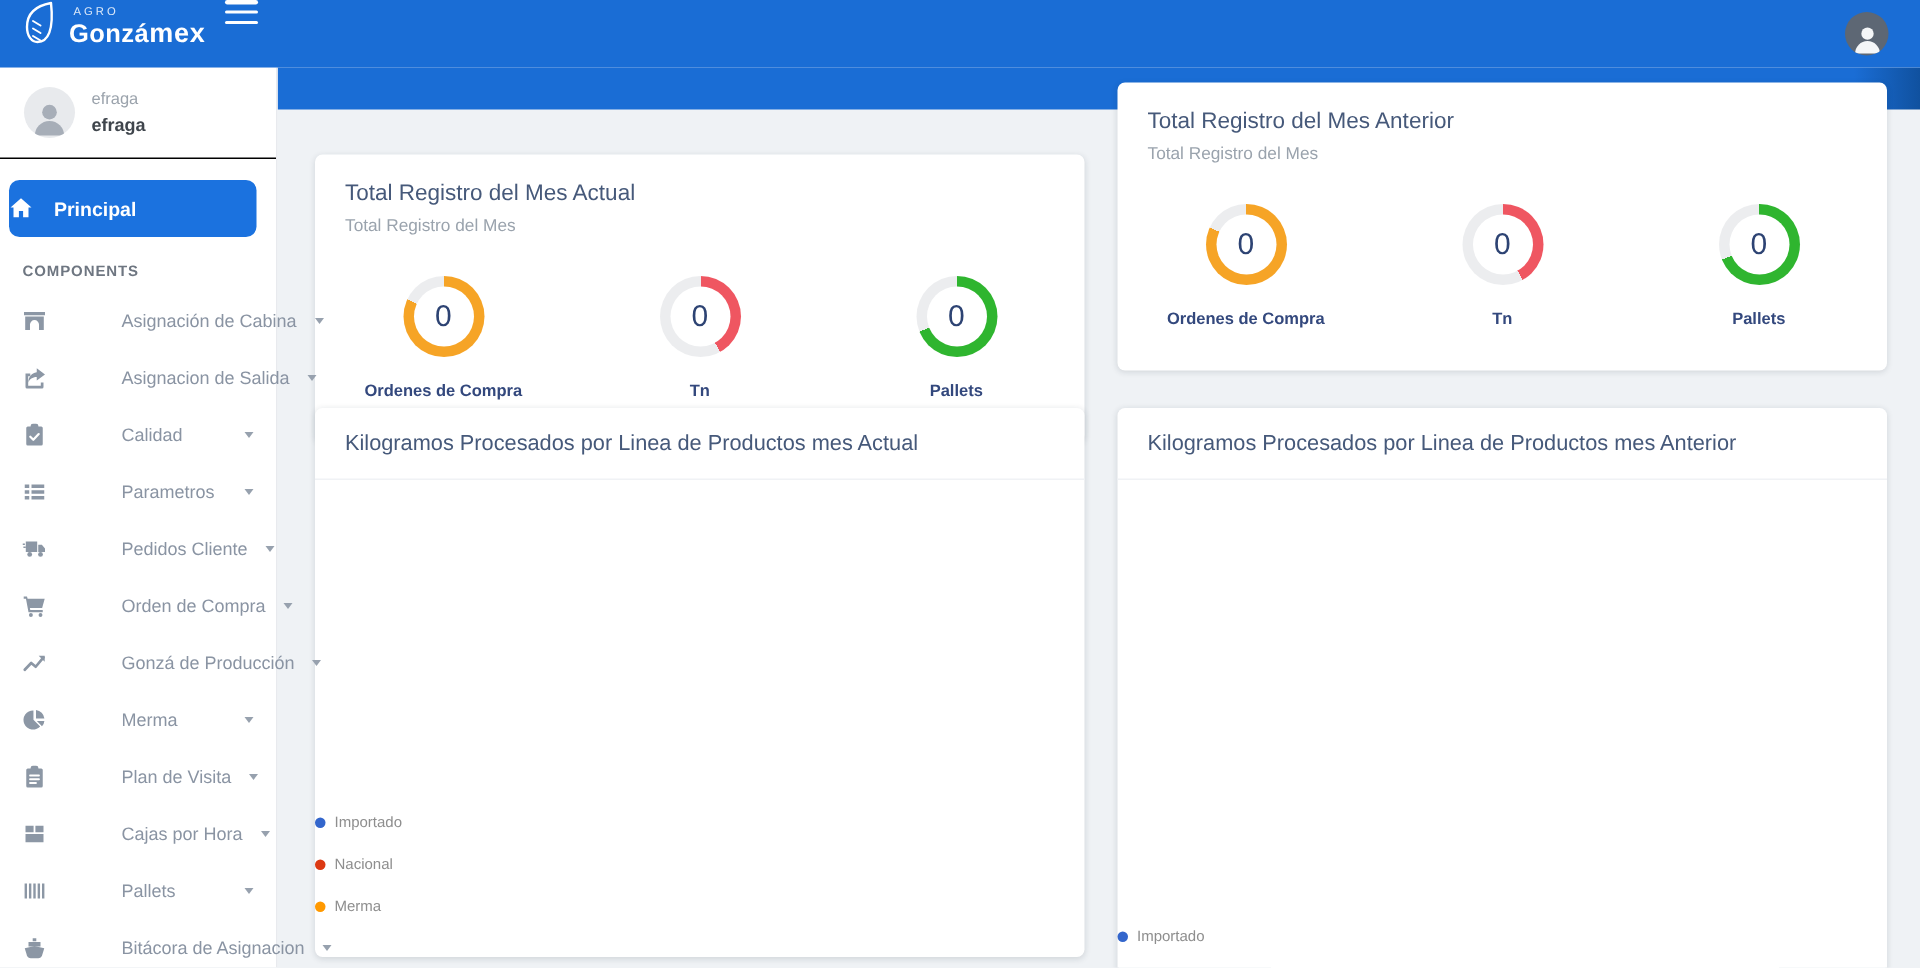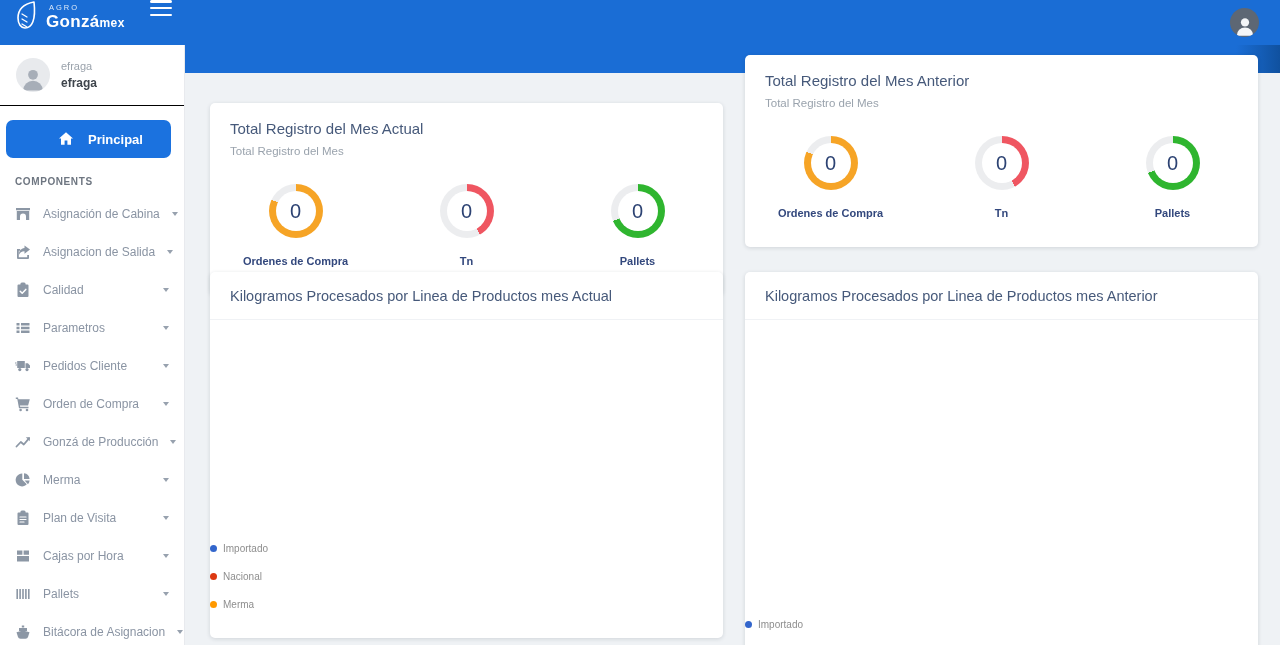--- a/index.html
+++ b/index.html
@@ -9,39 +9,39 @@
     background:#EFF2F5;
     font-family:"Liberation Sans", sans-serif;
   }
   
   .header { position:absolute; top:0; left:0; width:1280px; height:45px; background:#1A6DD5; z-index:30; display:flex; }
   .header-left { width:185px; display:flex; align-items:flex-start; padding:0 13px 0 14px; }
   .brand { display:flex; align-items:center; }
   .brand-text { color:#fff; line-height:1; margin-left:5px; }
   .brand-top { font-size:7.5px; letter-spacing:2px; opacity:.85; margin-left:3px; margin-bottom:1px; }
   .brand-main { font-size:17px; font-weight:bold; letter-spacing:.3px; }
-  .brand-suffix { font-weight:800; font-size:12px; letter-spacing:.5px; }
+  .brand-suffix { font-weight:800; font-size:18px; letter-spacing:.5px; }
   .hamburger { margin-left:auto; width:22px; height:16px; display:flex; flex-direction:column; justify-content:space-between; cursor:pointer; background:none; border:none; }
   .hamburger span { display:block; width:22px; height:2.5px; background:#fff; border-radius:2px; }
   .header-right { flex:1; display:flex; align-items:center; justify-content:flex-end; padding-right:21px; }
   .top-avatar { width:29px; height:29px; border-radius:50%; background:#5D6774; display:flex; align-items:flex-end; justify-content:center; overflow:hidden; cursor:pointer; }
   
   .sidebar { position:absolute; top:45px; left:0; width:185px; height:600px; background:#fff; border-right:1px solid #E8EAEE; z-index:20; }
   .user-block { display:flex; align-items:center; padding:13px 12px 13px 16px; border-bottom:1px solid #000000; }
   .user-avatar { width:34px; height:34px; border-radius:50%; background:#E8EAED; display:flex; align-items:flex-end; justify-content:center; overflow:hidden; flex:none; }
   .user-names { margin-left:11px; }
   .user-display { font-size:11px; color:#9BA3AC; margin-bottom:4px; }
   .user-name { font-size:12px; font-weight:bold; color:#3F454C; }
-  .principal-btn { margin:14px 13px 0 6px; height:38px; background:#1B72DF; border-radius:7px; display:flex; align-items:center; padding-left:24px; gap:14px; cursor:pointer;justify-content:center; }
+  .principal-btn { margin:14px 13px 0 6px; height:38px; background:#1B72DF; border-radius:7px; display:flex; align-items:center; padding-left:0; gap:14px; cursor:pointer; }
   .principal-label { color:#fff; font-weight:bold; font-size:13px; }
   .section-label { margin:18px 0 8px 15px; font-size:10px; font-weight:600; color:#6E7681; letter-spacing:.6px; }
   .nav { list-style:none; }
   .nav-item { height:38px; display:flex; align-items:center; padding:0 15px 0 15px; gap:12px; cursor:pointer; color:#8A94A3; font-size:12px; }
   .nav-item svg { flex:none; }
-  .nav-label { white-space:nowrap; }
+  .nav-label { white-space:nowrap;margin-left:38px; }
   .caret { margin-left:auto; width:0; height:0; border-left:3.5px solid transparent; border-right:3.5px solid transparent; border-top:4px solid #97A1AE; flex:none; }
   
   .band { position:absolute; top:45px; left:185px; width:1095px; height:28px; z-index:1;
           background:linear-gradient(90deg,#1A6DD5 0,#1A6DD5 96%,#10519F 100%); }
   .card { position:absolute; background:#fff; border-radius:5px; box-shadow:0 1px 4px rgba(21,34,50,.14); z-index:10; }
   .card-sum-0 { left:210px; top:55px;  width:513px; height:192px;margin-top:48px; }
   .card-sum-1 { left:745px; top:55px;  width:513px; height:192px; }
   .card-ch-0  { left:210px; top:272px; width:513px; height:366px; }
   .card-ch-1  { left:745px; top:272px; width:513px; height:442px; }
   .sc-title { padding:17px 20px 0; font-size:15px; color:#46597A; }

